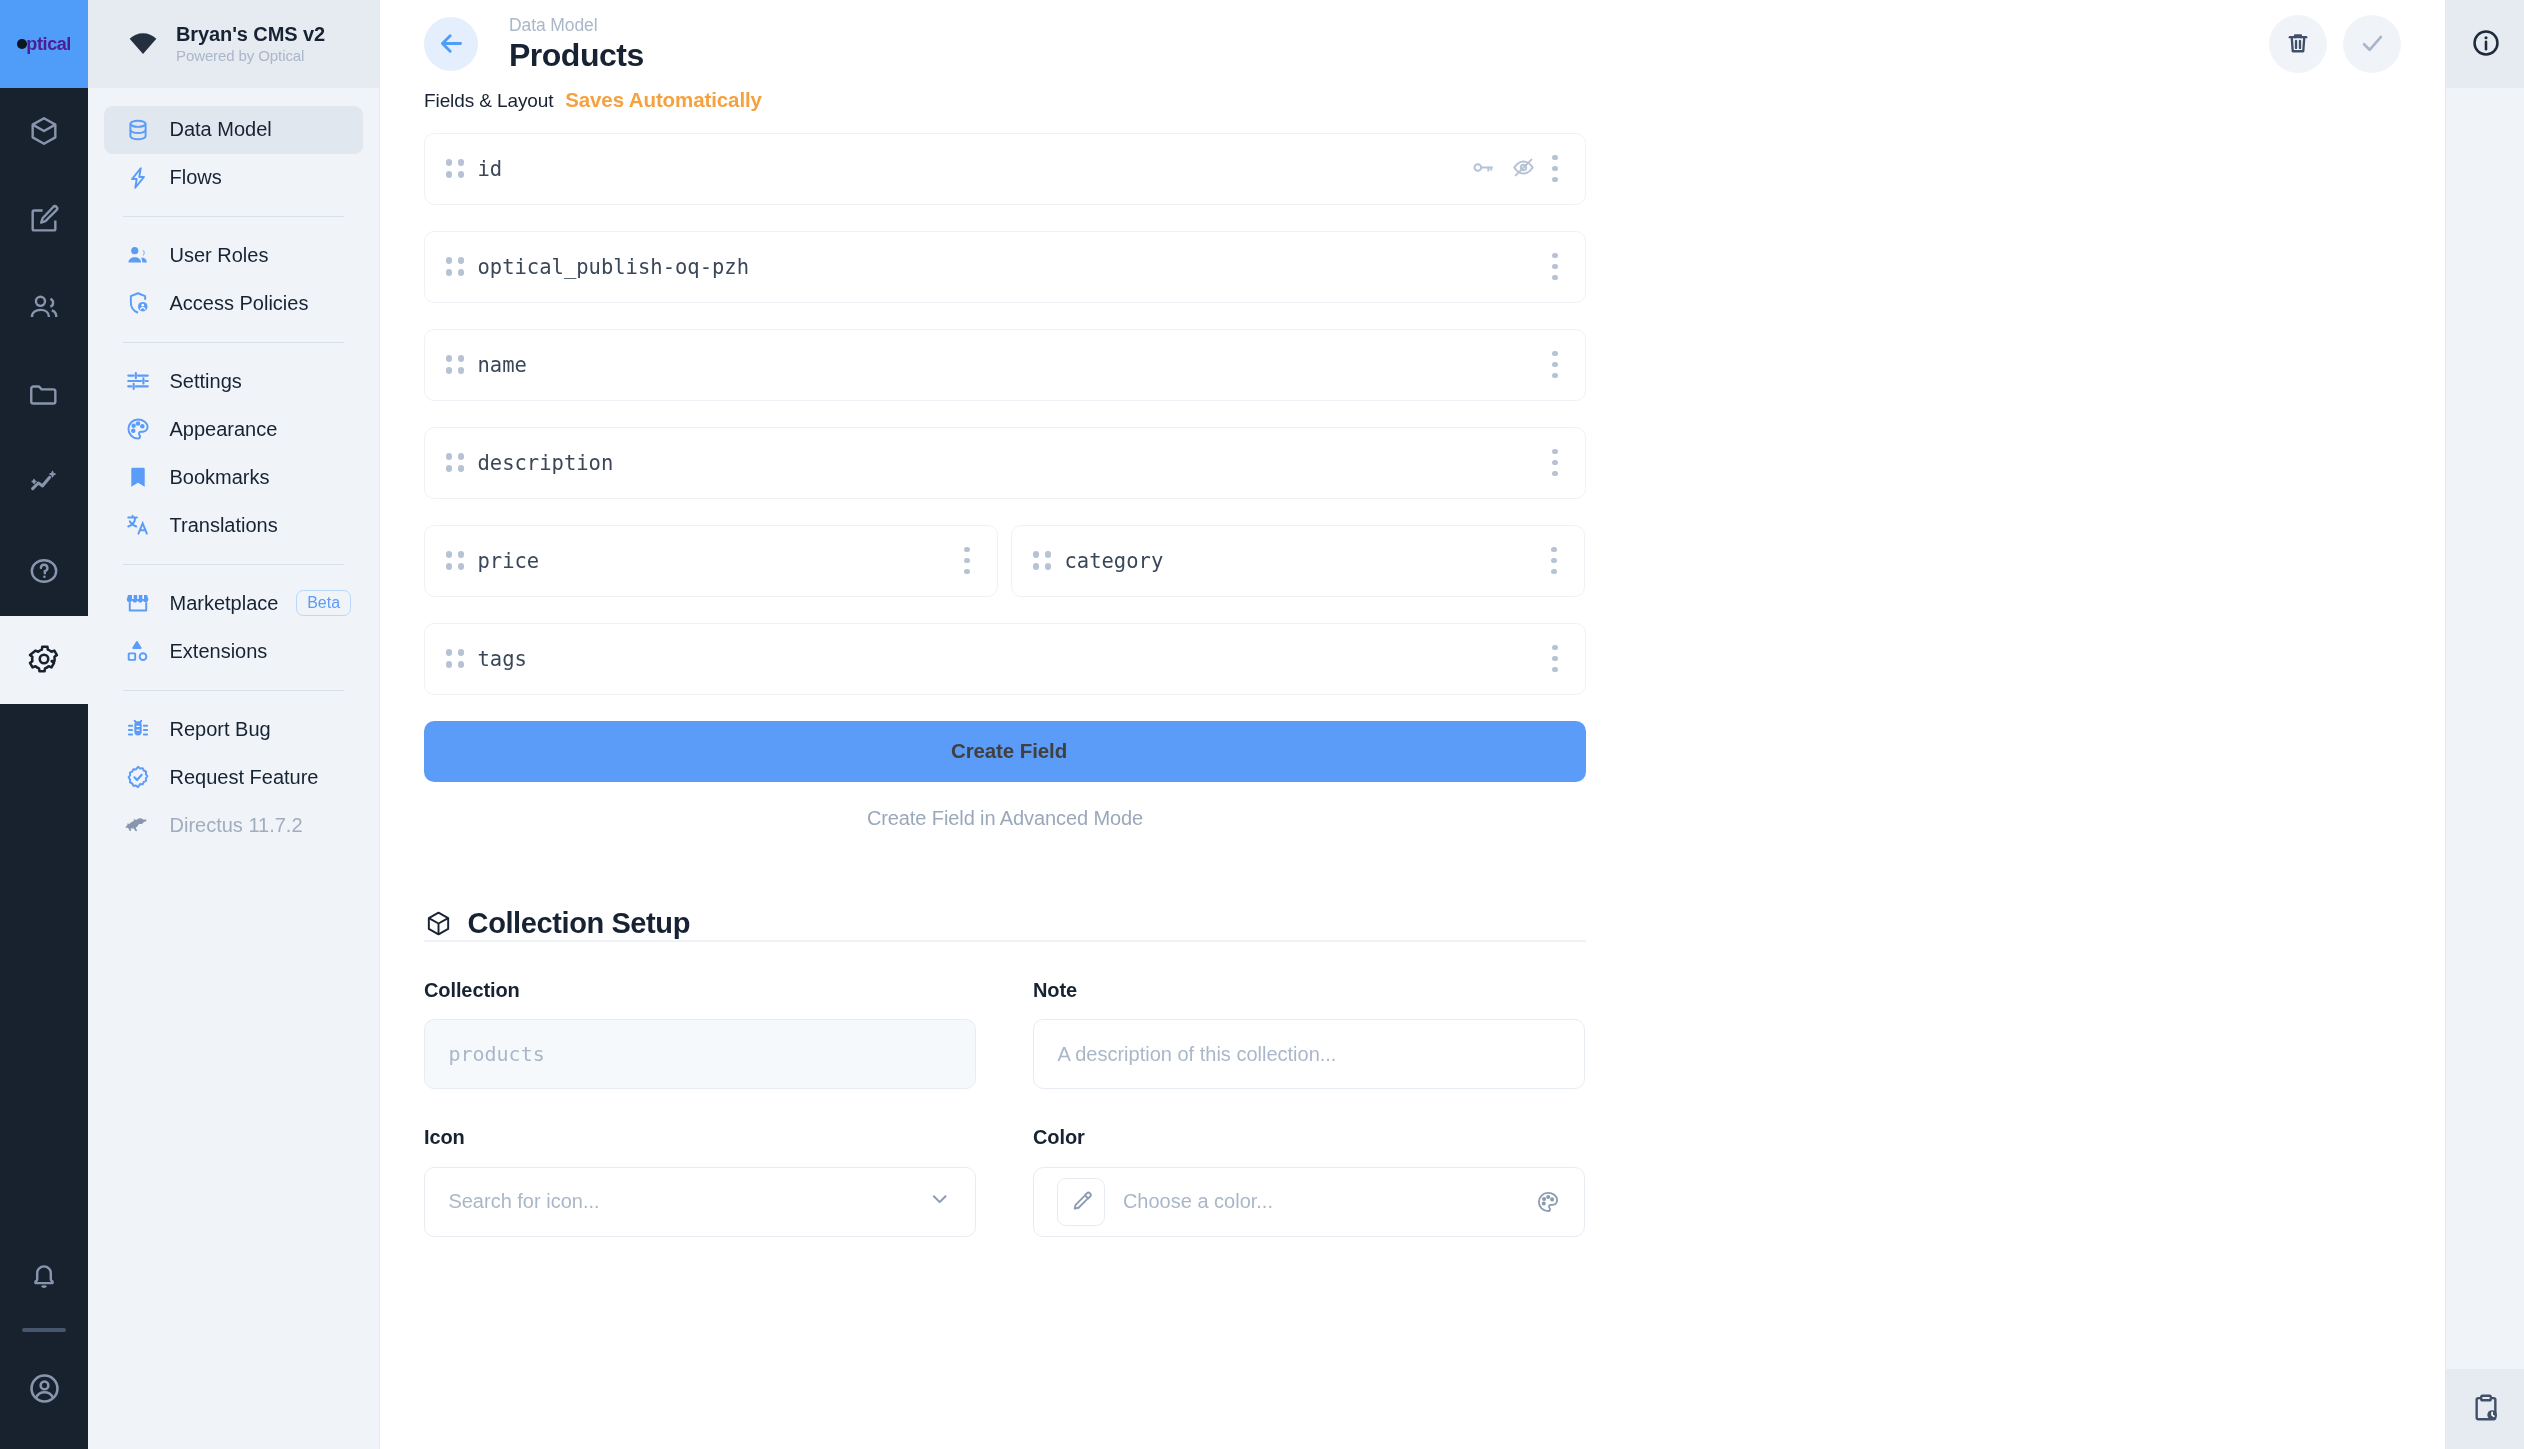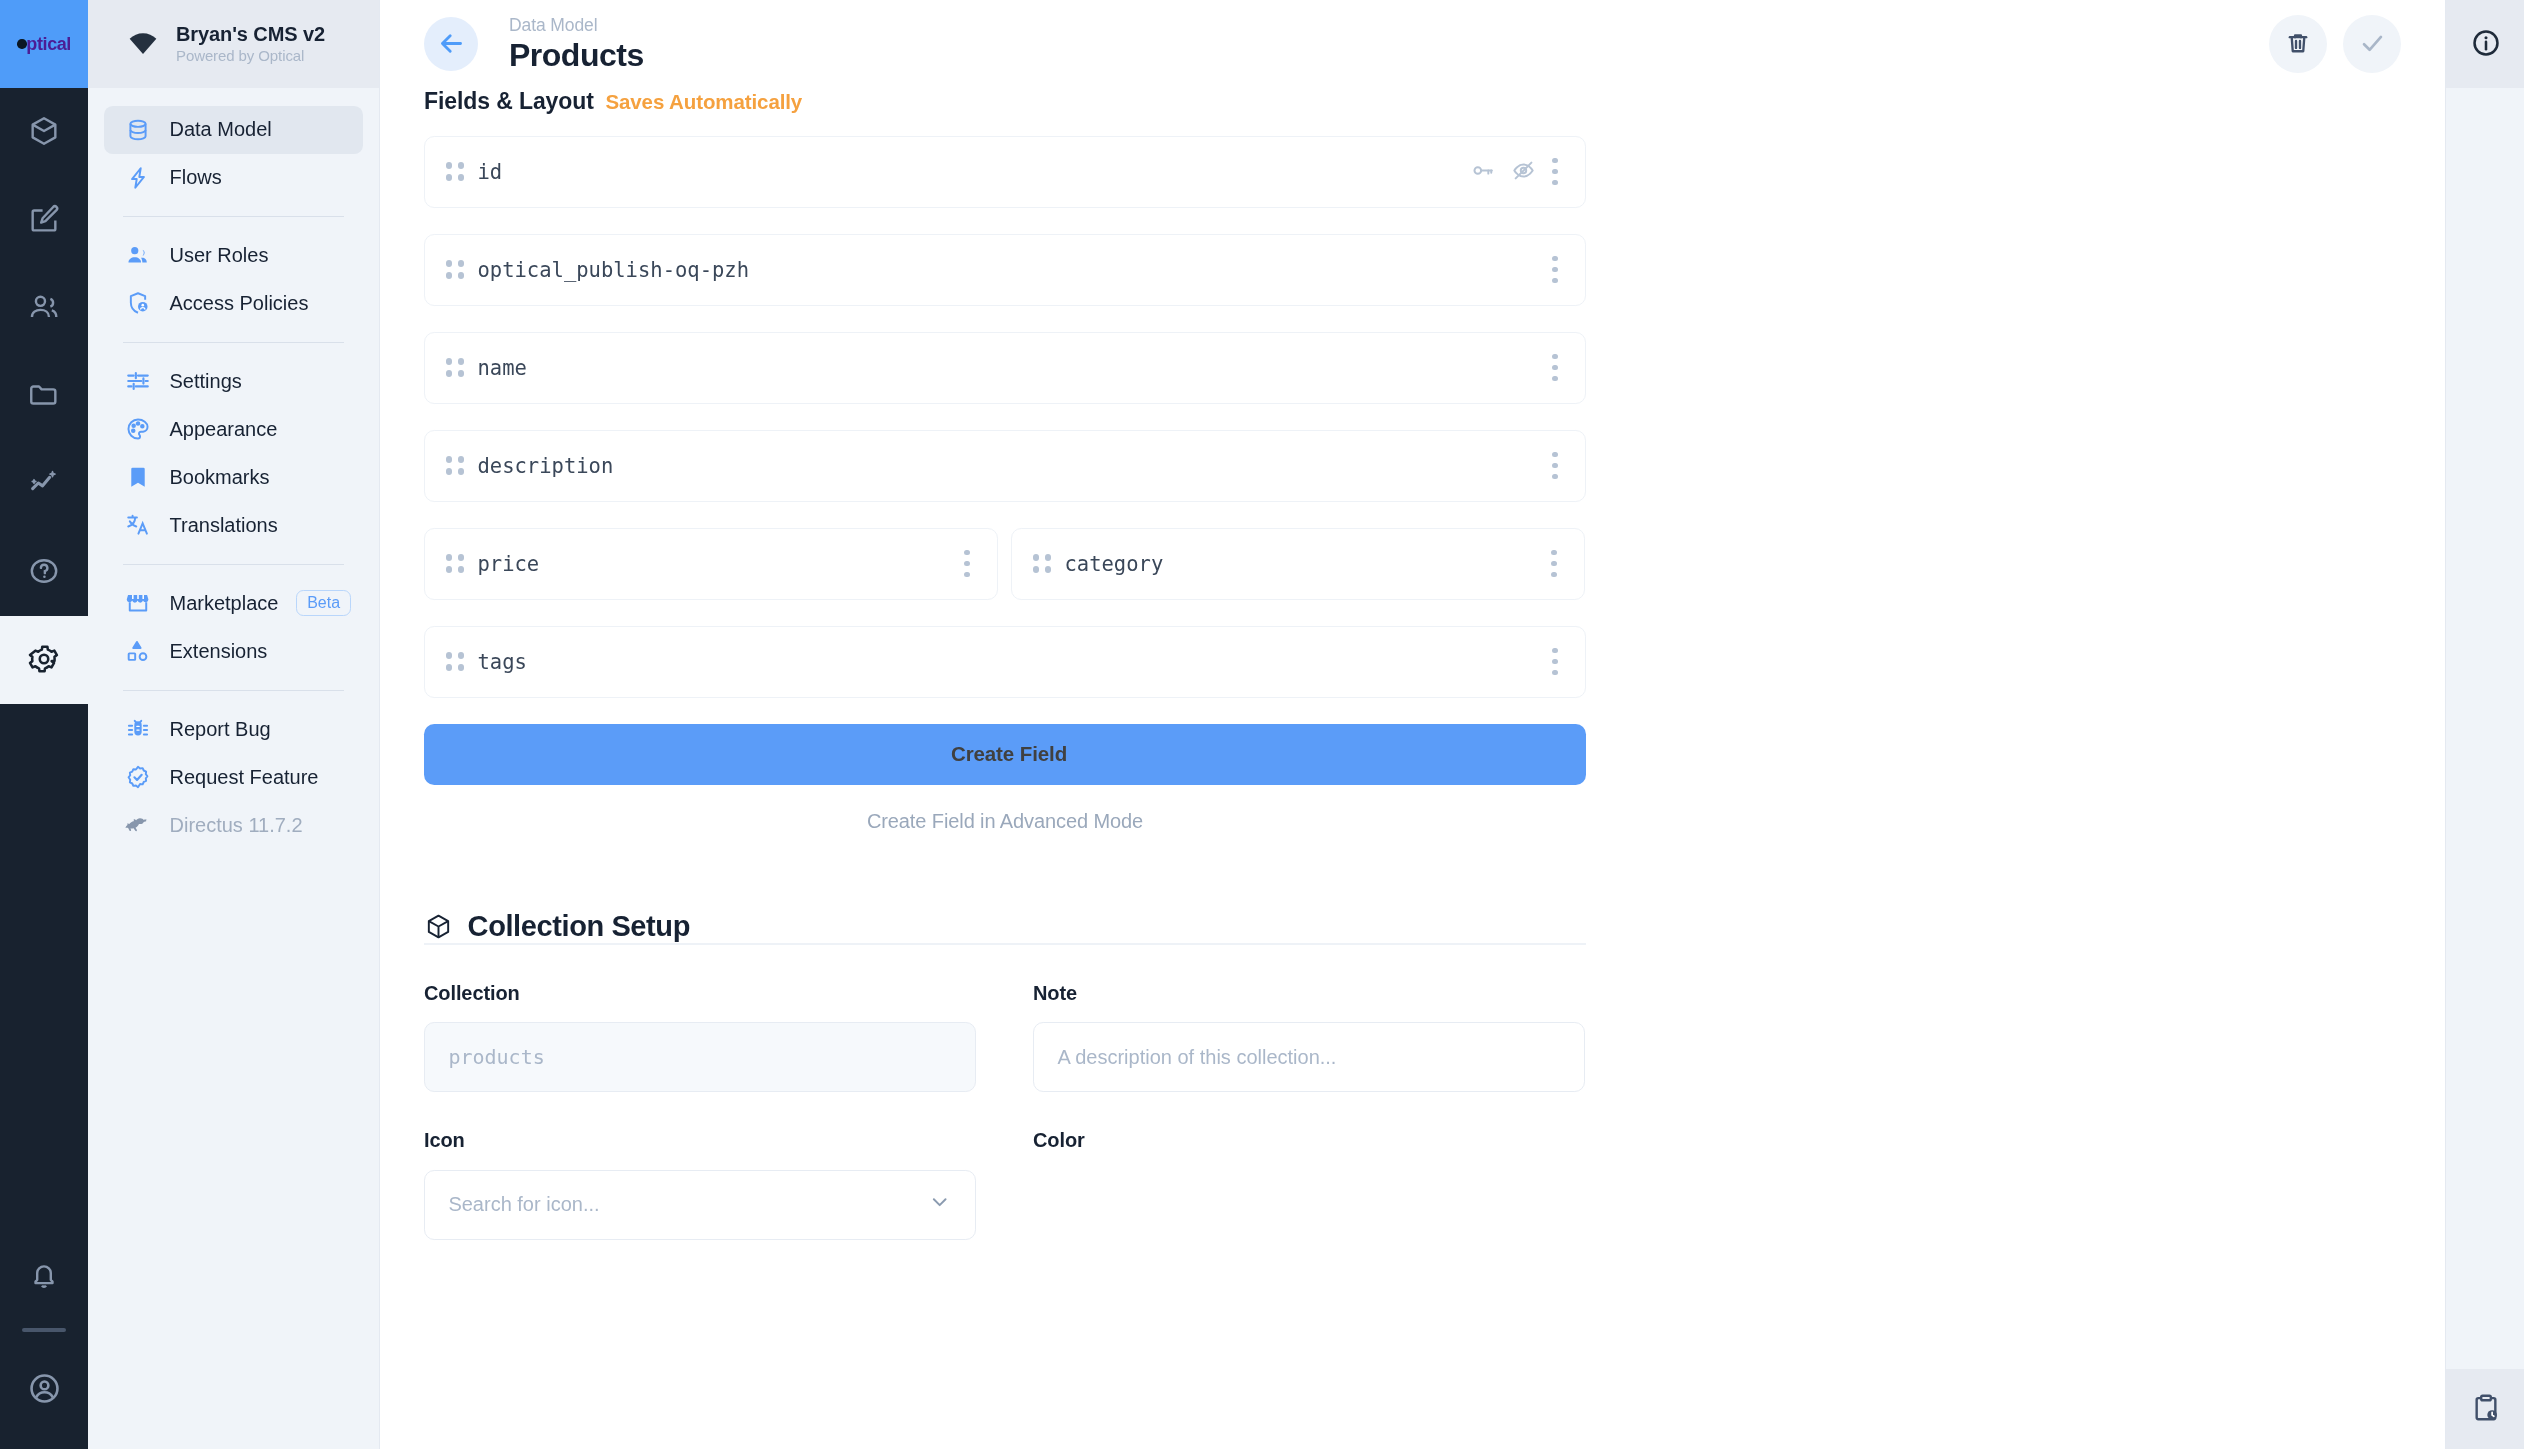--- a/index.html
+++ b/index.html
@@ -93,21 +93,21 @@
   .circ-btn {
     width: 58px; height: 58px; border-radius: 50%;
     background: #f0f4f9; display: flex; align-items: center; justify-content: center;
     cursor: pointer;
   }
   .circ-btn.trash { color: #41506a; }
   .circ-btn.check { color: #a9b6c8; }
 
   .content { padding: 0 44px; }
   .section-label { display: flex; align-items: baseline; gap: 11.7px; margin-bottom: 20.5px; }
-  .section-label .l1 { font-size: 23px; font-weight: 700; color: #172233; letter-spacing:-0.1px;}
+  .section-label .l1 { font-size: 19px; font-weight: 400; color: #172233; letter-spacing:-0.1px;}
   .saves { font-size: 20.5px; font-weight: 700; color: #f5a13f; letter-spacing:-0.1px;}
 
   .fields { width: 1162px; }
   .field-row {
     height: 72px; border: 1.5px solid #eef2f7; border-radius: 10.2px;
     background: #fff; display: flex; align-items: center;
     padding: 0 26px 0 20.5px; margin-bottom: 26px;
   }
   .field-row.half { width: 574px; margin-bottom: 0; }
   .field-pair { display: flex; gap: 13px; margin-bottom: 26px; }
@@ -647,20 +647,38 @@
             <span class="chev">
               <svg width="23.4" height="23.4" viewBox="0 0 24 24" fill="none" stroke="currentColor" stroke-width="2" stroke-linecap="round" stroke-linejoin="round">
                   <path d="M6 9.5l6 6 6-6"></path>
                 </svg>
             </span>
           </div>
         </div>
 
         <div class="form-block">
           <div class="form-label">Color</div>
+          <div class="input">
+            <span class="swatch-btn">
+              <svg width="23.4" height="23.4" viewBox="0 0 24 24" fill="none" stroke="currentColor" stroke-width="1.9" stroke-linecap="round" stroke-linejoin="round">
+                  <path d="M17.3 3.4a2.3 2.3 0 0 1 3.3 3.3l-2 2-3.3-3.3 2-2z"></path>
+                  <path d="M14.4 6.6l-8.6 8.6-1 4 4-1 8.6-8.6"></path>
+                </svg>
+            </span>
+            <span>Choose a color...</span>
+            <span class="palette">
+              <svg width="26" height="26" viewBox="0 0 24 24" fill="none" stroke="currentColor" stroke-width="1.7">
+                  <path d="M12 3.6a8.4 8.4 0 1 0 0 16.8c1.1 0 1.8-.8 1.8-1.8 0-.9-.9-1.5-.9-2.4 0-1 .8-1.6 1.7-1.6h1.9a4.2 4.2 0 0 0 3.9-4.4C20.4 6.5 16.7 3.6 12 3.6z"></path>
+                  <circle cx="8.4" cy="9.2" r="1.05" fill="currentColor"></circle>
+                  <circle cx="12.2" cy="7.4" r="1.05" fill="currentColor"></circle>
+                  <circle cx="15.8" cy="9.6" r="1.05" fill="currentColor"></circle>
+                  <circle cx="8.1" cy="13.4" r="1.05" fill="currentColor"></circle>
+                </svg>
+            </span>
+          </div>
         </div>
 
       </div>
     </div>
   </div>
 
   <div class="right">
     <div class="right-top">
       <span>
         <svg width="32" height="32" viewBox="0 0 24 24" fill="none" stroke="currentColor" stroke-width="1.9" stroke-linecap="round">

